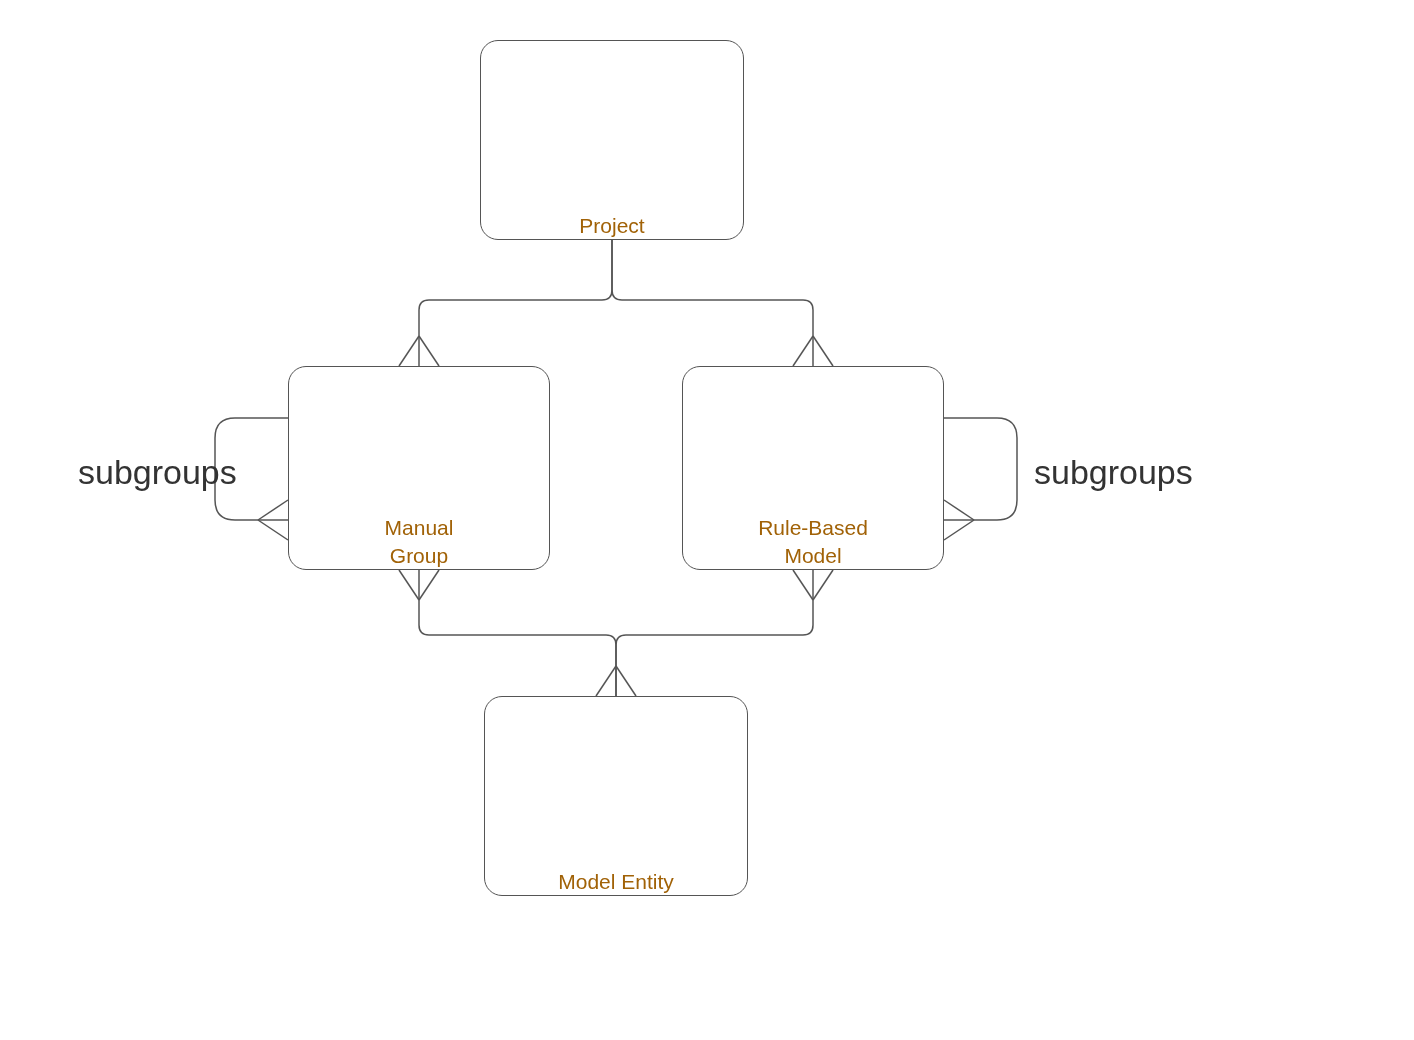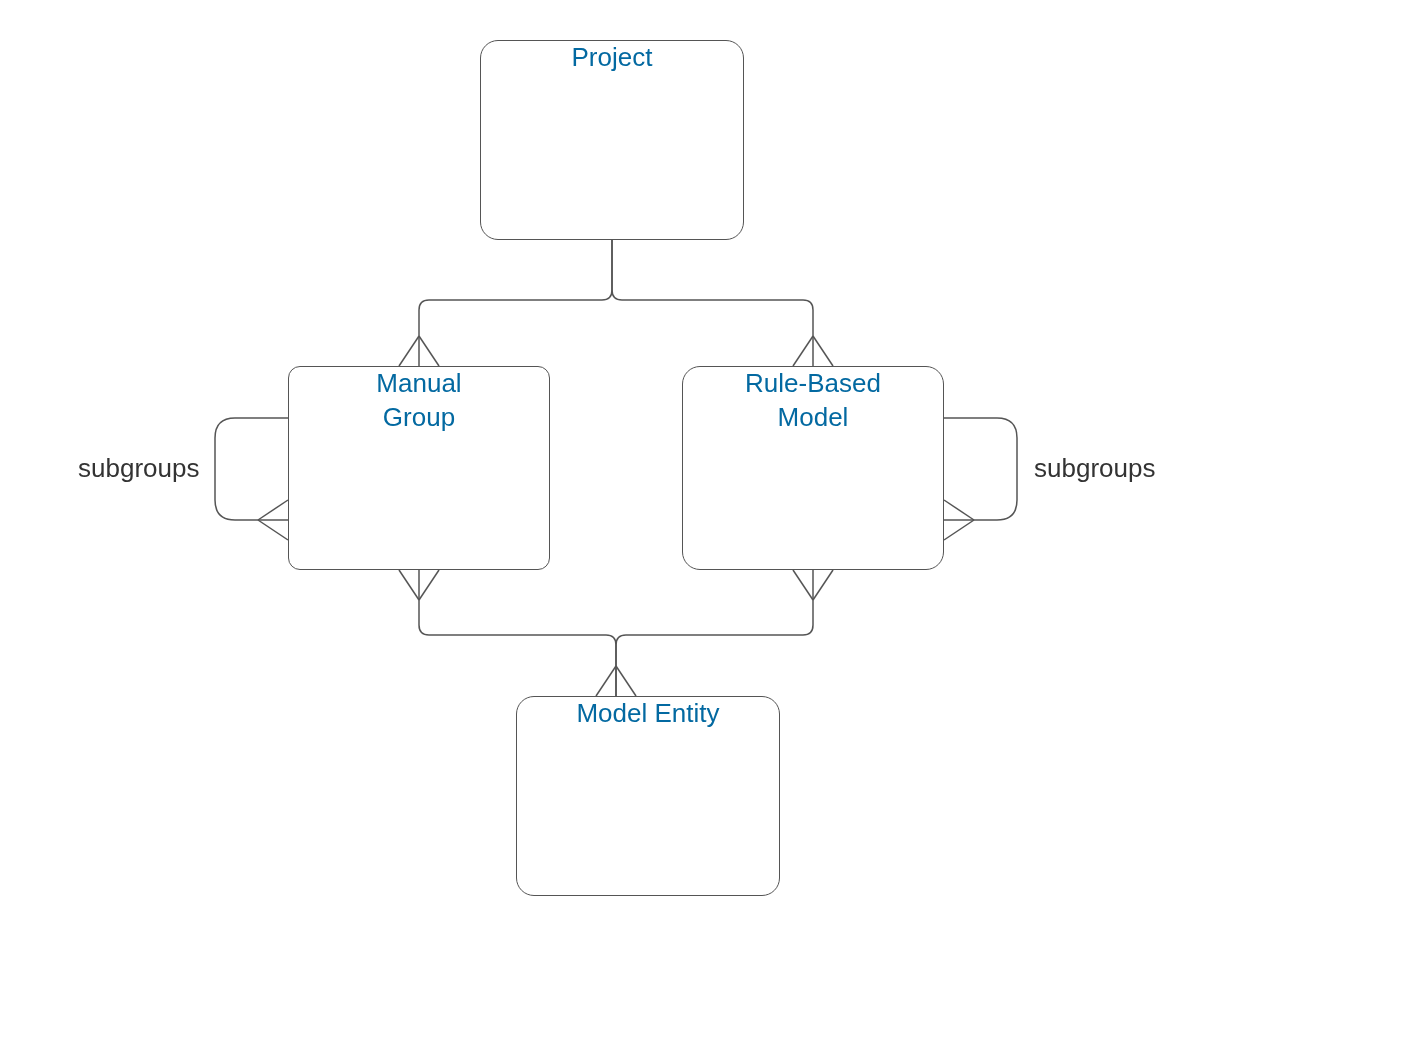--- a/index.html
+++ b/index.html
@@ -20,30 +20,30 @@
       left: 0;
       width: 1414px;
       height: 1040px;
     }
     .node {
       position: absolute;
       border: 1.5px solid #555;
       border-radius: 18px;
       background: #fff;
       display: flex;
-      align-items: flex-start;
+      align-items: flex-end;
       justify-content: center;
       text-align: center;
-      font-size: 26px;
-      color: #0369a1;
+      font-size: 21px;
+      color: #a16207;
       line-height: 1.3;
     }
     .label {
       position: absolute;
-      font-size: 26px;
+      font-size: 34px;
       color: #333;
       background: transparent;
     }
     svg {
       position: absolute;
       top: 0;
       left: 0;
       width: 1414px;
       height: 1040px;
       pointer-events: none;
@@ -90,30 +90,30 @@
     <path d="M 944 418 L 997 418 Q 1017 418 1017 438 L 1017 500 Q 1017 520 997 520 L 944 520"></path>
 
     <line x1="974" y1="520" x2="944" y2="500"></line>
     <line x1="974" y1="520" x2="944" y2="540"></line>
   </svg>
 
   <div class="node" style="left:480px; top:40px; width:264px; height:200px;">
     <span>Project</span>
   </div>
 
-  <div class="node" style="left:288px; top:366px; width:262px; height:204px;border-radius:12px;">
+  <div class="node" style="left:288px; top:366px; width:262px; height:204px;">
     <span style="white-space:pre-line;">Manual
 Group</span>
   </div>
 
   <div class="node" style="left:682px; top:366px; width:262px; height:204px;">
     <span style="white-space:pre-line;">Rule-Based
 Model</span>
   </div>
 
-  <div class="node" style="left:484px; top:696px; width:264px; height:200px;margin-left:32px;">
+  <div class="node" style="left:484px; top:696px; width:264px; height:200px;">
     <span>Model Entity</span>
   </div>
 
   <div class="label" style="left:78px; top:453px;">subgroups</div>
   <div class="label" style="left:1034px; top:453px;">subgroups</div>
 
 </div>
 
 </body></html>

